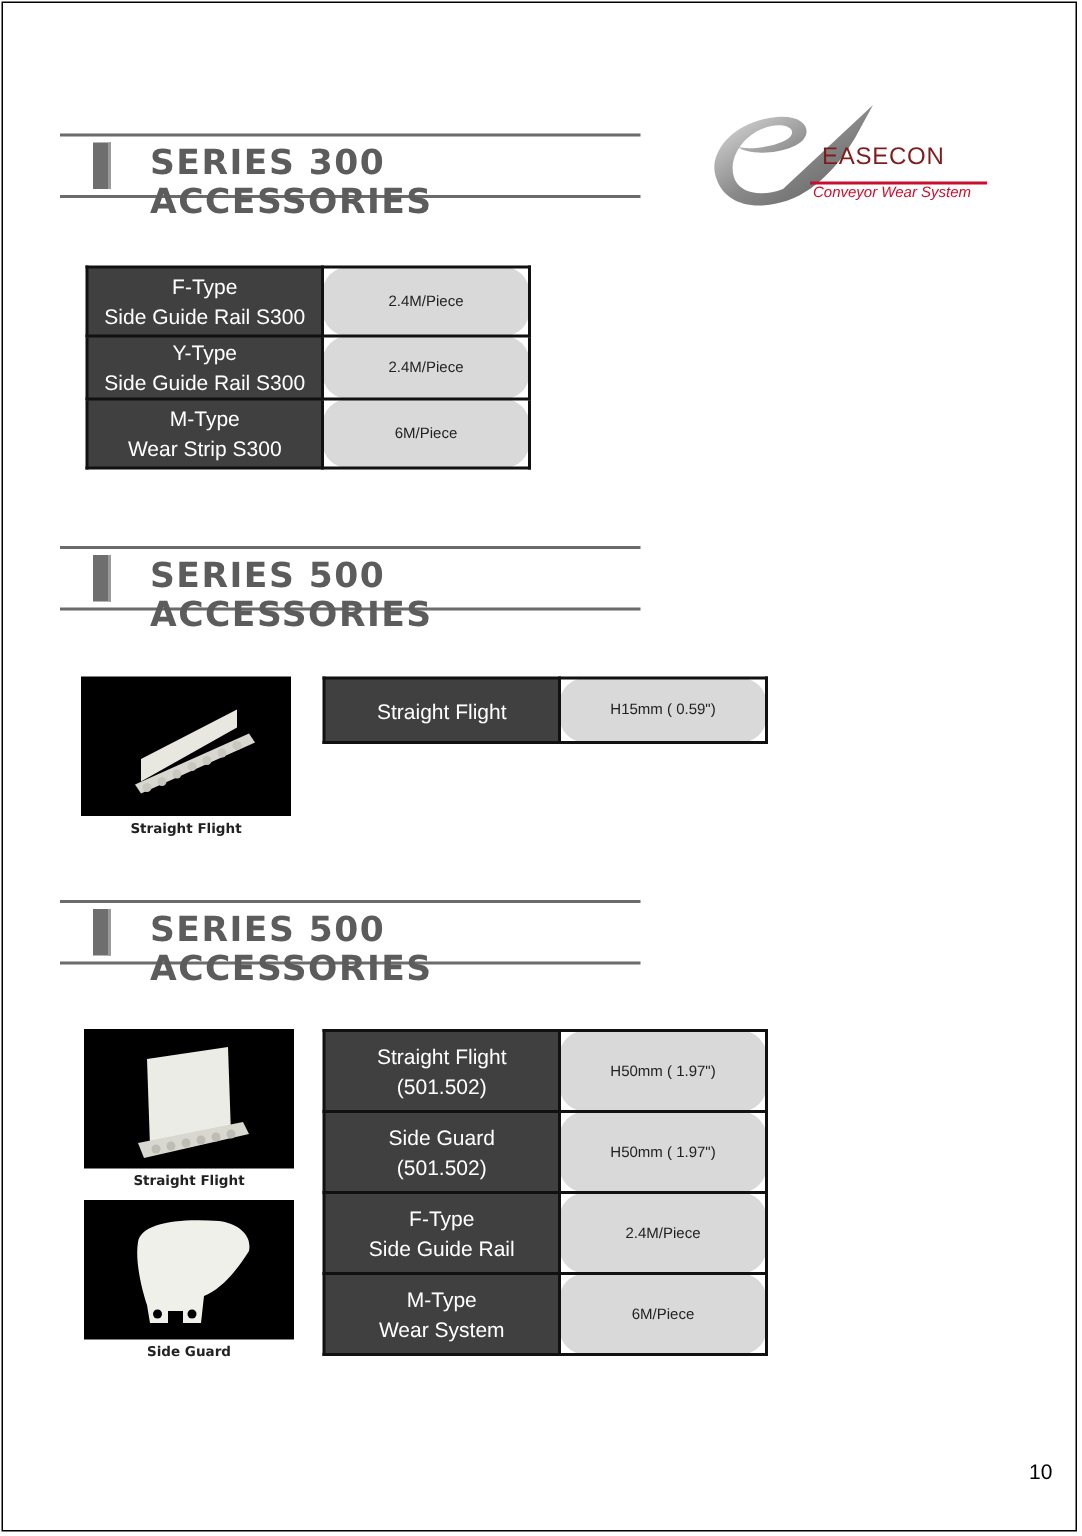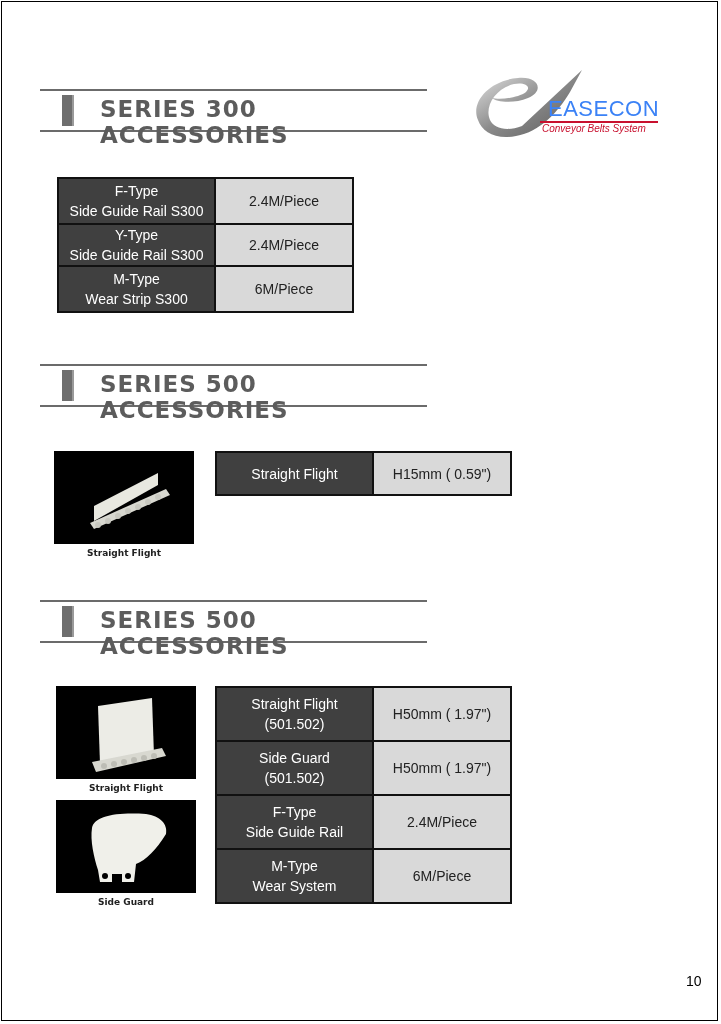--- a/index.html
+++ b/index.html
@@ -4,25 +4,25 @@
 <style>
   html,body{margin:0;padding:0;}
   body{width:721px;height:1024px;background:#fff;position:relative;overflow:hidden;font-family:"Liberation Sans",sans-serif;}
   .page-border{position:absolute;left:1px;top:1px;width:717px;height:1020px;border:1px solid #000;box-sizing:border-box;}
   .sec-head{position:absolute;left:40px;width:387px;height:43px;border-top:2px solid #6b6b6b;border-bottom:2px solid #6b6b6b;box-sizing:border-box;}
   .sec-head .bar{position:absolute;left:22px;top:4px;width:10px;height:31px;background:#6e6e6e;border-right:2px solid #9a9a9a;}
   .sec-head .title{position:absolute;left:60px;top:5px;font-family:"DejaVu Sans",sans-serif;font-weight:bold;font-size:23px;color:#5c5c5c;letter-spacing:1px;}
   table.spec{position:absolute;border-collapse:collapse;border:2px solid #111;}
   table.spec td{border:2px solid #111;text-align:center;padding:0;}
   td.lbl{background:#404040;color:#fff;font-size:14px;line-height:20px;}
-  td.val{background:#d9d9d9;color:#222;font-size:14px;}
+  td.val{background:#d9d9d9;color:#222;font-size:10px;border-radius:17px;}
   .photo{position:absolute;background:#000;}
   .caption{position:absolute;font-family:"DejaVu Sans",sans-serif;font-weight:bold;font-size:9px;color:#222;text-align:center;}
   .logo{position:absolute;left:470px;top:62px;width:200px;height:80px;}
-  .logo .brand{position:absolute;left:78px;top:34px;font-size:22px;color:#3b82f6;letter-spacing:0.5px;}
+  .logo .brand{position:absolute;left:78px;top:34px;font-size:16px;color:#7f1d1d;letter-spacing:0.5px;}
   .logo .rule{position:absolute;left:70px;top:59px;width:118px;height:2px;background:#c8102e;}
   .logo .tag{position:absolute;left:72px;top:61px;font-size:10px;color:#c8102e;font-style:italic;}
   .page-num{position:absolute;left:659px;top:973px;font-size:14px;color:#000;margin-left:27px;}
 </style>
 </head>
 <body>
 
 <div class="page-border"></div>
 
 <div class="logo">
@@ -31,21 +31,21 @@
       <linearGradient id="g1" x1="0" y1="0" x2="1" y2="1">
         <stop offset="0" stop-color="#e8e8e8"></stop>
         <stop offset="0.5" stop-color="#8a8a8a"></stop>
         <stop offset="1" stop-color="#5a5a5a"></stop>
       </linearGradient>
     </defs>
     <path d="M8,58 C0,40 20,18 48,16 C70,14 74,30 58,36 C44,42 26,40 22,36 C30,38 48,36 56,30 C62,24 54,20 44,22 C26,26 14,44 20,58 C24,66 36,70 52,64 L112,8 L100,30 C88,50 70,70 46,74 C26,78 12,70 8,58 Z" fill="url(#g1)"></path>
   </svg>
   <div class="brand">EASECON</div>
   <div class="rule"></div>
-  <div class="tag">Conveyor Belts System</div>
+  <div class="tag">Conveyor Wear System</div>
 </div>
 
 <div class="sec-head" style="top:89px;">
   <div class="bar"></div>
   <div class="title">SERIES 300 ACCESSORIES</div>
 </div>
 <table class="spec" style="left:57px;top:177px;width:297px;">
   <tbody>
       <tr style="height:46px;">
     <td class="lbl" style="width:155px;"><span>F-Type</span><br><span>Side Guide Rail S300</span></td>

